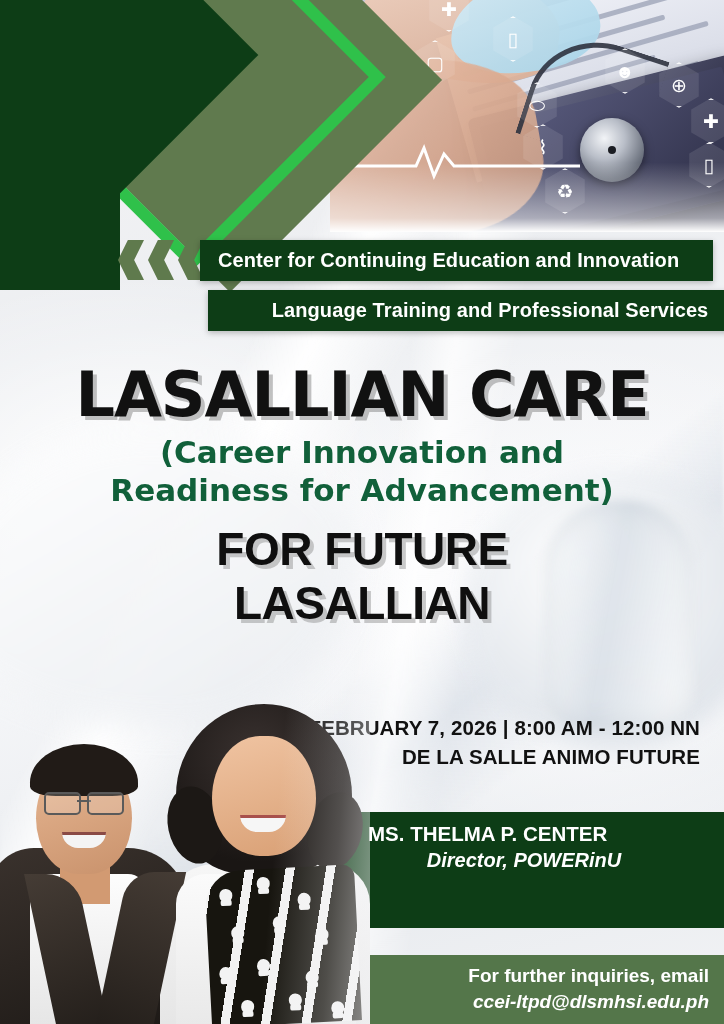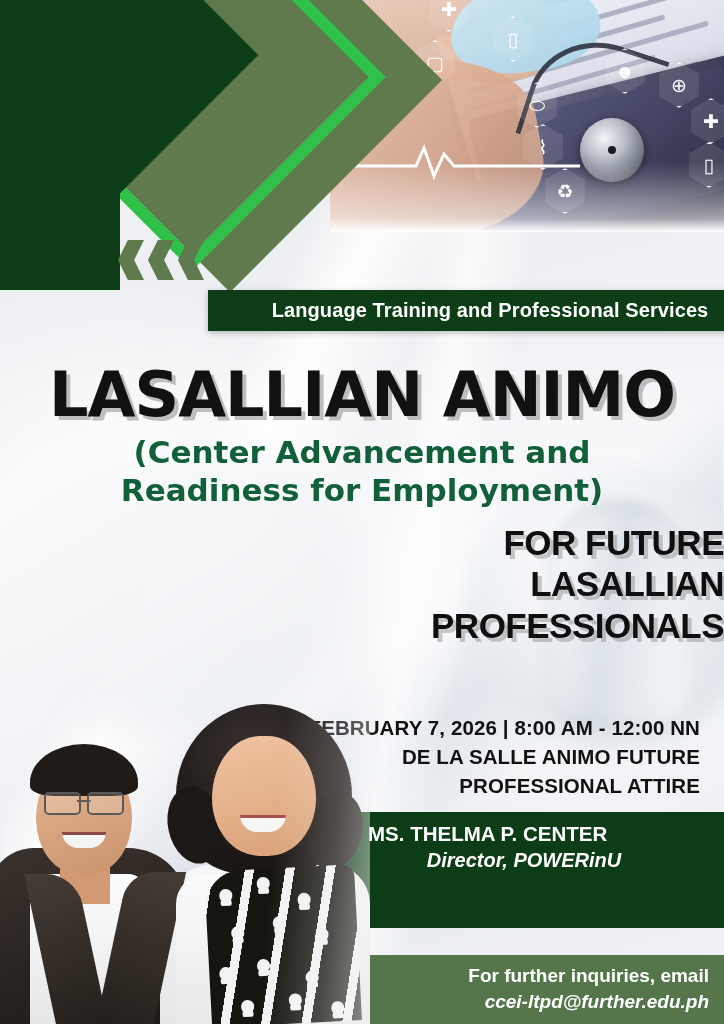--- a/index.html
+++ b/index.html
@@ -188,22 +188,22 @@
     text-shadow:4px 4px 0 rgba(120,120,120,.45);
     font-family:"DejaVu Sans", sans-serif;
   }
   .title-sub{
     position:absolute;left:0;right:0;top:434px;text-align:center;
     font-size:31px;font-weight:bold;line-height:1.22;
     color:#11603a;
     font-family:"DejaVu Sans", sans-serif;
   }
   .title-big{
-    position:absolute;left:0;right:0;top:522px;text-align:right;
-    font-size:35px;font-weight:bold;line-height:1.18;letter-spacing:-.5px;
+    position:absolute;left:0;right:0;top:522px;text-align:center;
+    font-size:46px;font-weight:bold;line-height:1.18;letter-spacing:-.5px;
     color:#0f0f0f;
     text-shadow:4px 4px 0 rgba(125,125,125,.40);
     font-family:"Liberation Sans", sans-serif;
   }
 
   
   .details{
     position:absolute;right:24px;top:713px;width:420px;
     text-align:right;color:#111;
     font-size:20.5px;font-weight:bold;line-height:1.42;
@@ -397,33 +397,33 @@
     <div class="geo-dark"></div>
     <div class="geo-darkblock"></div>
   </div>
 
   <div class="chevs">
     <div class="chev"></div>
     <div class="chev"></div>
     <div class="chev"></div>
   </div>
 
+  <div class="banner banner-1">Center for Continuing Education and Innovation</div>
   <div class="banner banner-2">Language Training and Professional Services</div>
 
-  <div class="title-main">LASALLIAN ANIMO</div>
+  <div class="title-main">LASALLIAN CARE</div>
 
   <div class="title-sub">
-    <div>(Center Advancement and</div>
-    <div>Readiness for Employment)</div>
+    <div>(Career Innovation and</div>
+    <div>Readiness for Advancement)</div>
   </div>
 
   <div class="title-big">
     <div>FOR FUTURE</div>
     <div>LASALLIAN</div>
-    <div>PROFESSIONALS</div>
   </div>
 
   <div class="photos">
     <div class="person">
       <div class="m-suit"></div>
       <div class="m-shirt"></div>
       <div class="m-neck"></div>
       <div class="m-lapelL"></div>
       <div class="m-lapelR"></div>
       <div class="m-head"></div>
@@ -457,30 +457,29 @@
         <div class="skull" style="left:78px;top:126px"></div>
         <div class="skull" style="left:120px;top:136px"></div>
       </div>
     </div>
     <div class="photo-fade"></div>
   </div>
 
   <div class="details">
     <div>FEBRUARY 7, 2026 | 8:00 AM - 12:00 NN</div>
     <div>DE LA SALLE ANIMO FUTURE</div>
-    <div>PROFESSIONAL ATTIRE</div>
   </div>
 
   <div class="sp-panel">
     <div class="sp-text">
       <div>MS. THELMA P. CENTER</div>
       <div class="sp-role">Director, POWERinU</div>
     </div>
   </div>
 
   <div class="foot-band">
     <div class="foot-text">
       <div>For further inquiries, email</div>
-      <div class="foot-email">ccei-ltpd@further.edu.ph</div>
+      <div class="foot-email">ccei-ltpd@dlsmhsi.edu.ph</div>
     </div>
   </div>
 
 </div>
 
 </body></html>

